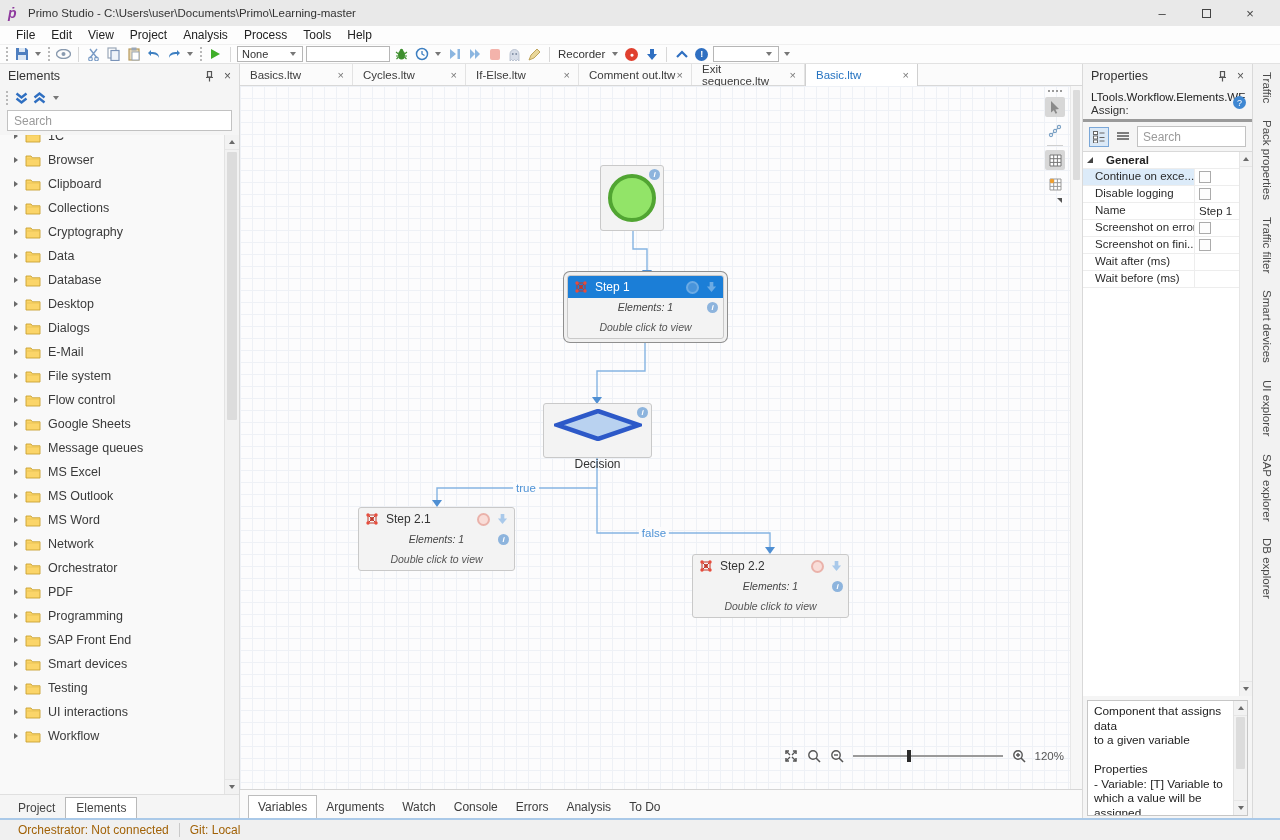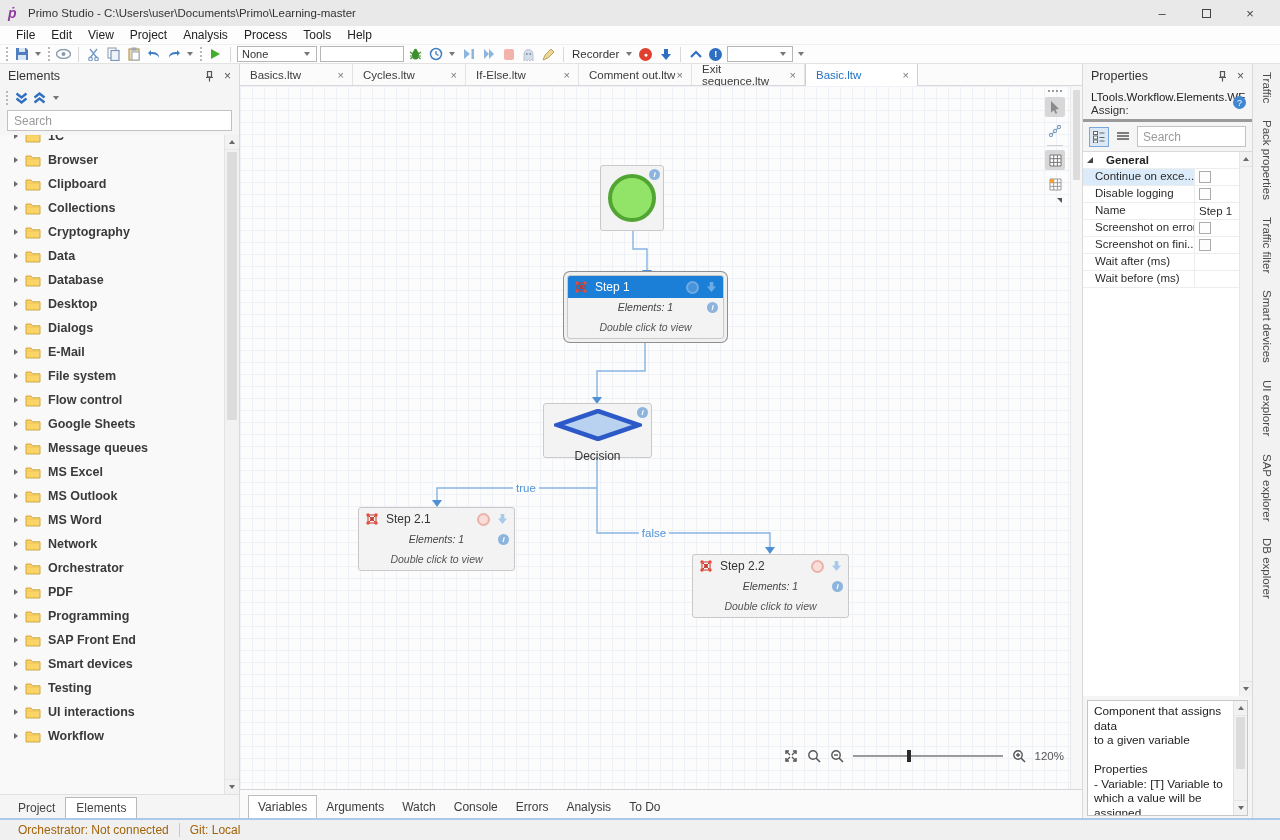--- a/index.html
+++ b/index.html
@@ -37,21 +37,21 @@
 .main{flex:1 1 auto;display:flex;min-height:0;}
 
 
 .leftpanel{width:240px;background:#f5f5f5;border-right:1px solid #d9d9d9;display:flex;flex-direction:column;min-height:0;}
 .panelhead{height:24px;display:flex;align-items:center;padding:0 8px;font-size:12.5px;color:#333;}
 .panelhead .ph-icons{margin-left:auto;display:flex;gap:10px;align-items:center;color:#555;}
 .lp-iconrow{height:20px;display:flex;align-items:center;padding:0 4px;gap:5px;}
 .searchwrap{padding:2px 7px 4px;}
 .searchinput{width:100%;height:21px;border:1px solid #c2c2c2;background:#fff;font-size:12px;padding:0 6px;color:#333;}
 .searchinput::placeholder{color:#9a9a9a;}
-.treewrap{flex:1 1 auto;position:relative;overflow:hidden;background:#f9f9f9;font-weight:bold;}
+.treewrap{flex:1 1 auto;position:relative;overflow:hidden;background:#f9f9f9;}
 .tree{margin-top:-11px;}
 .tree-row{height:24px;display:flex;align-items:center;padding-left:14px;gap:7px;}
 .tri{width:0;height:0;border-top:3.5px solid transparent;border-bottom:3.5px solid transparent;border-left:4.5px solid #6a6a6a;}
 .tlabel{font-size:12.5px;color:#3a3a3a;}
 .vscroll{position:absolute;right:0;top:0;bottom:0;width:15px;background:#f2f2f2;border-left:1px solid #e3e3e3;}
 .sb-btn{height:15px;display:flex;align-items:center;justify-content:center;background:#f2f2f2;}
 .sb-up{border-bottom:1px solid #e6e6e6;}
 .sb-dn{position:absolute;bottom:0;left:0;right:0;border-top:1px solid #e6e6e6;}
 .tri-up{width:0;height:0;border-left:3.5px solid transparent;border-right:3.5px solid transparent;border-bottom:4.5px solid #6a6a6a;}
 .tri-dn{width:0;height:0;border-left:3.5px solid transparent;border-right:3.5px solid transparent;border-top:4.5px solid #6a6a6a;}
@@ -68,21 +68,21 @@
 .dt-close{color:#777;font-size:11px;}
 
 .canvas{flex:1 1 auto;position:relative;overflow:hidden;background:#fcfcfd;background-image:linear-gradient(#eef1f6 1px,transparent 1px),linear-gradient(90deg,#eef1f6 1px,transparent 1px);background-size:12px 12px;border-bottom:1px solid #d5d5d5;}
 .edges{position:absolute;inset:0;}
 .edgelabel{position:absolute;font-size:11.5px;color:#4f93d6;background:#fcfcfd;padding:0 3px;transform:translate(-50%,-50%);}
 
 .node{position:absolute;background:#f3f3f3;border:1px solid #c9c9c9;border-radius:3px;}
 .startnode{left:360px;top:79px;width:64px;height:66px;}
 .startcircle{width:48px;height:48px;border-radius:50%;background:#92e468;border:4px solid #51a532;margin:8px auto 0;}
 .decision{left:303px;top:317px;width:109px;height:55px;text-align:center;}
-.dec-label{font-size:12px;color:#333;margin-top:8px;}
+.dec-label{font-size:12px;color:#333;margin-top:16px;}
 .stepnode{width:157px;}
 .step1{left:327px;top:189px;box-shadow:0 0 0 3px #f0f0f0,0 0 0 4px #8f8f8f;}
 .step21{left:118px;top:421px;}
 .step22{left:452px;top:468px;}
 .stephead{height:22px;display:flex;align-items:center;padding:0 6px;gap:7px;}
 .step1 .stephead{background:#1b7ed7;border-radius:2px 2px 0 0;}
 .steptitle{font-size:12px;color:#333;}
 .step1 .steptitle{color:#fff;font-weight:500;}
 .headspacer{flex:1;}
 .stepbody{position:relative;text-align:center;padding:3px 0 5px;}
@@ -224,21 +224,21 @@
         <svg width="14" height="12" viewBox="0 0 14 12">
           <path d="M10 2 L13 5 L10 8 V6 C6 6 3 7 2 10 C2 5 5 4 10 4 Z" fill="#3d7fc1"></path>
         </svg>
       </span>
     <span class="caret caret-sm"></span>
     <span class="grip"></span>
     <span class="tb-ico">
         <span class="play-tri"></span>
       </span>
     <span class="sep"></span>
-    <div class="combobox" style="width:80px">
+    <div class="combobox" style="width:66px">
       <span>None</span>
       <span class="caret caret-sm"></span>
     </div>
     <span class="textbox" style="width:84px"></span>
     <span class="tb-ico">
         <svg width="13" height="13" viewBox="0 0 13 13">
           <ellipse cx="6.5" cy="7" rx="3.5" ry="4.5" fill="#3e8f2e"></ellipse>
           <circle cx="6.5" cy="2.5" r="1.7" fill="#3e8f2e"></circle>
           <path d="M1 4 L3.5 6 M1 8 H3 M1.5 11 L3.5 9 M12 4 L9.5 6 M12 8 H10 M11.5 11 L9.5 9" stroke="#3e8f2e" stroke-width="1.1"></path>
         </svg>

